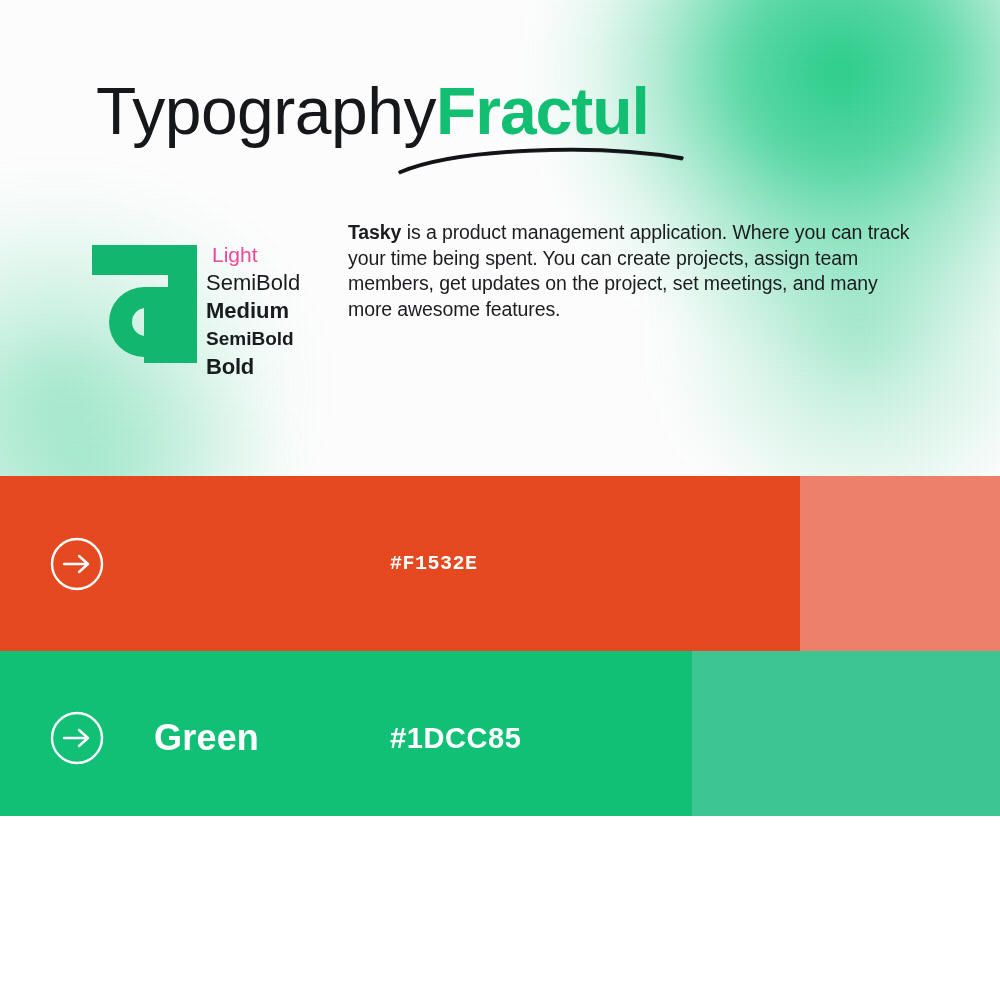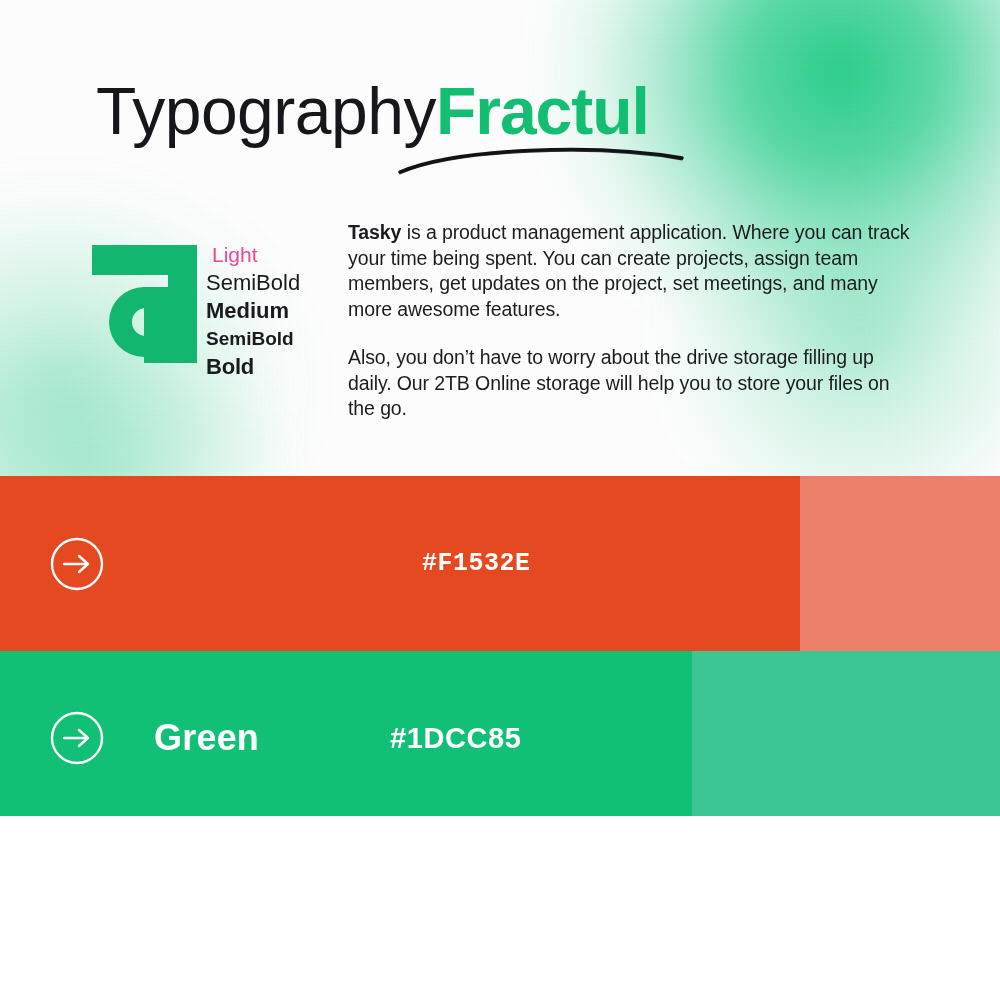--- a/index.html
+++ b/index.html
@@ -173,21 +173,21 @@
   }
   .swatch-hex {
     font-family:"Liberation Sans", sans-serif;
     font-size:29px;
     font-weight:700;
     color:#ffffff;
     letter-spacing:0.6px;
     white-space:nowrap;
     position:absolute;
   }
-  .hex-mono { font-family:"Liberation Mono", monospace; font-weight:700; font-size:25px; letter-spacing:0.5px;margin-left:32px; }
+  .hex-mono { font-family:"Liberation Mono", monospace; font-weight:700; font-size:20px; letter-spacing:0.5px; }
 
   #row-orange { top:476px; height:175px; }
   #row-green  { top:651px; height:174px; }
   #row-yellow { top:825px; height:175px; }
 </style>
 </head>
 <body>
 
 <div id="page">
 
@@ -219,21 +219,20 @@
   <div class="weights">
     <div class="w-light">Light</div>
     <div class="w-regular">SemiBold</div>
     <div class="w-medium">Medium</div>
     <div class="w-semibold">SemiBold</div>
     <div class="w-bold">Bold</div>
   </div>
 
   <div class="copy">
     <p><b>Tasky</b><span> is a product management application. Where you can track your time being spent. You can create projects, assign team members, get updates on the project, set meetings, and many more awesome features.</span></p>
-    <p>Also, you don’t have to worry about the drive storage filling up daily. Our 2TB Online storage will help you to store your files on the go.</p>
   </div>
 
   <div class="row" id="row-orange">
     <div class="base" style="background:#E8481F"></div>
     <div class="tint" style="left:800px; background:#F0806A"></div>
     <div class="noise"></div>
     <div class="content">
       <svg class="arrow-badge" viewBox="0 0 54 54">
         <circle cx="27" cy="27" r="25" fill="none" stroke="#ffffff" stroke-width="2.4"></circle>
         <line x1="14" y1="27" x2="37" y2="27" stroke="#ffffff" stroke-width="2.4" stroke-linecap="round"></line>

